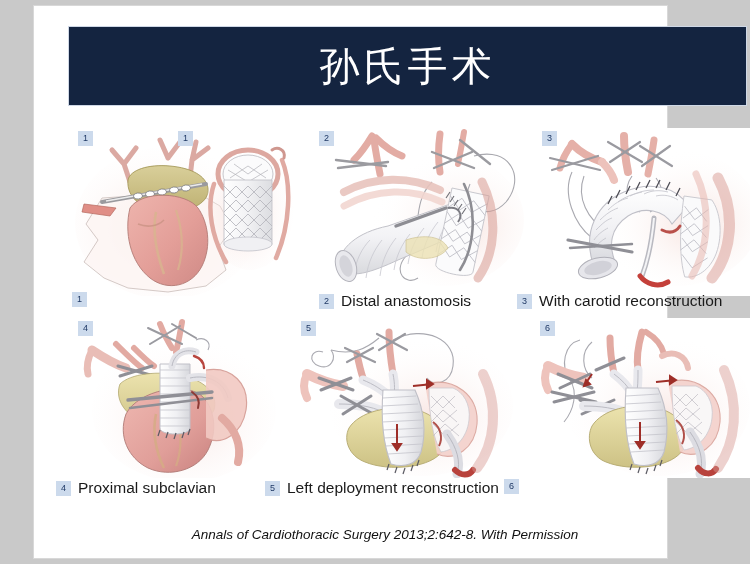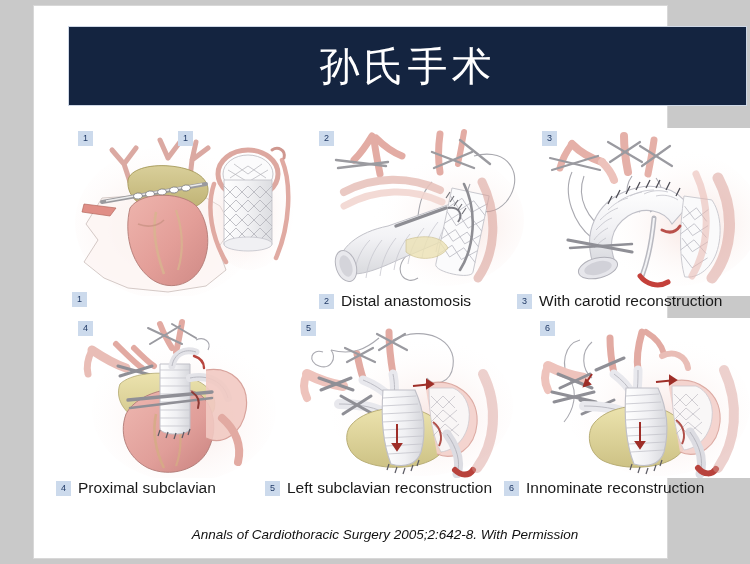--- a/index.html
+++ b/index.html
@@ -650,25 +650,24 @@
     <div class="badge" style="left:6px;top:3px;">6</div>
   </div>
 
   <div class="caprow" style="top:473px;">
     <div class="cap" style="left:22px;">
       <span class="badge inline">4</span>
       <span class="lbl">Proximal subclavian</span>
     </div>
     <div class="cap" style="left:231px;">
       <span class="badge inline">5</span>
-      <span class="lbl">Left subclavian reconstruction</span>
+      <span class="lbl">Left deployment reconstruction</span>
     </div>
     <div class="cap" style="left:470px;">
       <span class="badge inline">6</span>
-      <span class="lbl">Innominate reconstruction</span>
     </div>
   </div>
 
   <div class="footer">
-    <span>Annals of Cardiothoracic Surgery 2005;2:642-8. With Permission</span>
+    <span>Annals of Cardiothoracic Surgery 2013;2:642-8. With Permission</span>
   </div>
 
 </div>
 
 </body></html>

